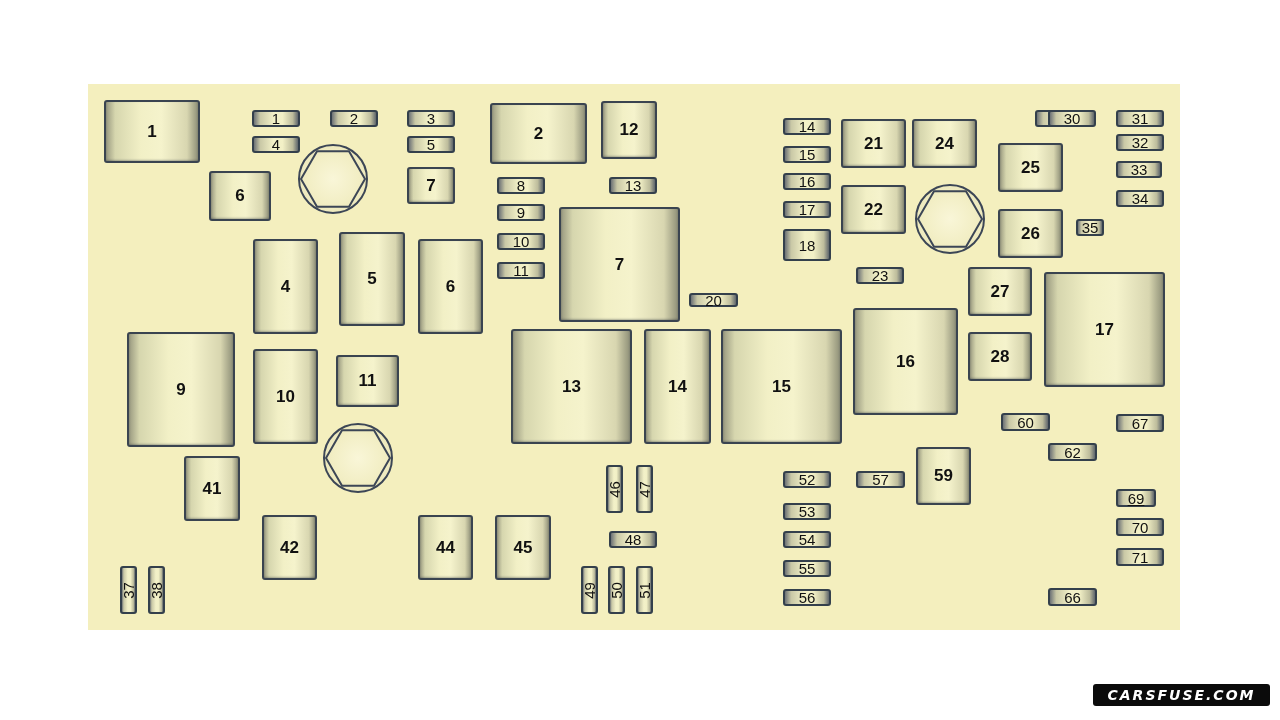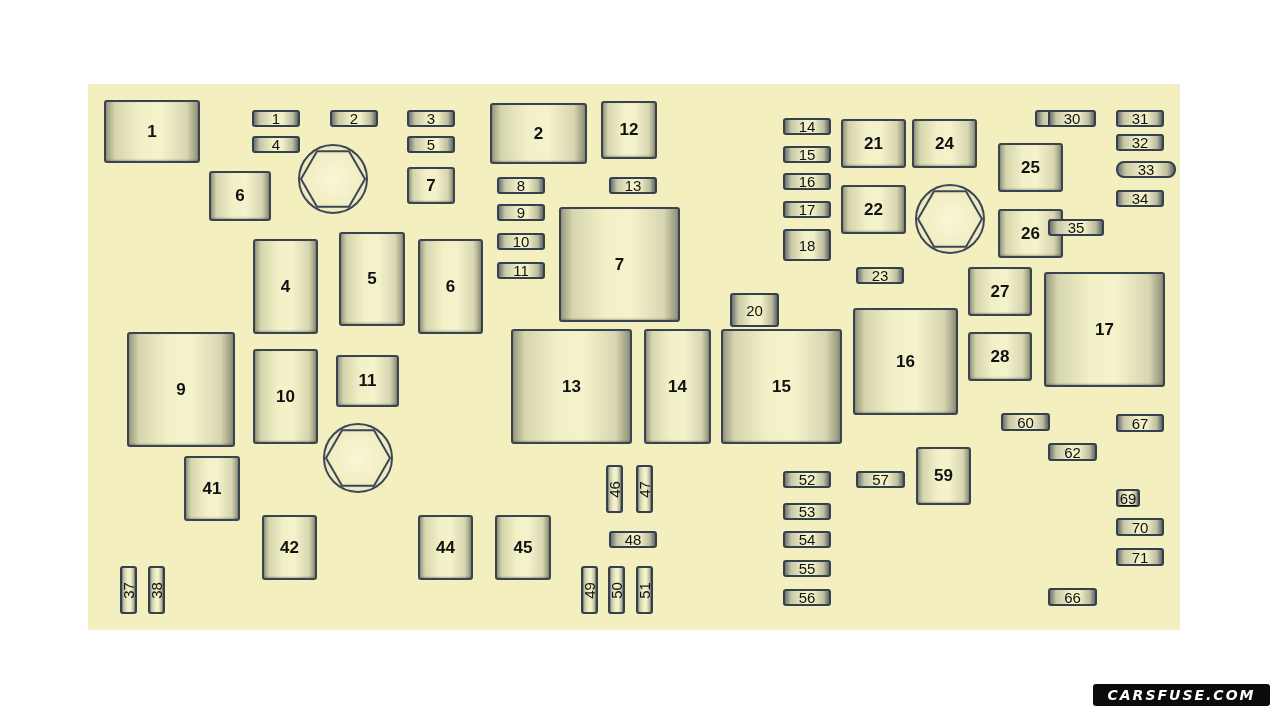--- a/index.html
+++ b/index.html
@@ -98,21 +98,21 @@
     </div>
     <div class="fuse" style="left: 497px; top: 233px; width: 48px; height: 17px;">
       <span>10</span>
     </div>
     <div class="fuse" style="left: 497px; top: 262px; width: 48px; height: 17px;">
       <span>11</span>
     </div>
     <div class="fuse" style="left: 609px; top: 177px; width: 48px; height: 17px;">
       <span>13</span>
     </div>
-    <div class="fuse" style="left: 730px; top: 293px; width: 49px; height: 34px;">
+    <div class="fuse" style="left: 689px; top: 293px; width: 49px; height: 14px;">
       <span>20</span>
     </div>
     <div class="fuse" style="left: 783px; top: 118px; width: 48px; height: 17px;">
       <span>14</span>
     </div>
     <div class="fuse" style="left: 783px; top: 146px; width: 48px; height: 17px;">
       <span>15</span>
     </div>
     <div class="fuse" style="left: 783px; top: 173px; width: 48px; height: 17px;">
       <span>16</span>
@@ -131,27 +131,27 @@
     </div>
     <div class="fuse" style="left: 1048px; top: 110px; width: 48px; height: 17px;">
       <span>30</span>
     </div>
     <div class="fuse" style="left: 1116px; top: 110px; width: 48px; height: 17px;">
       <span>31</span>
     </div>
     <div class="fuse" style="left: 1116px; top: 134px; width: 48px; height: 17px;">
       <span>32</span>
     </div>
-    <div class="fuse" style="left: 1116px; top: 161px; width: 60px; height: 17px; border-radius: 8px;">
+    <div class="fuse" style="left: 1116px; top: 161px; width: 46px; height: 17px;">
       <span>33</span>
     </div>
     <div class="fuse" style="left: 1116px; top: 190px; width: 48px; height: 17px;">
       <span>34</span>
     </div>
-    <div class="fuse" style="left: 1048px; top: 219px; width: 56px; height: 17px;">
+    <div class="fuse" style="left: 1076px; top: 219px; width: 28px; height: 17px;">
       <span>35</span>
     </div>
     <div class="fuse" style="left: 1001px; top: 413px; width: 49px; height: 18px;">
       <span>60</span>
     </div>
     <div class="fuse" style="left: 1116px; top: 414px; width: 48px; height: 18px;">
       <span>67</span>
     </div>
     <div class="fuse" style="left: 1048px; top: 443px; width: 49px; height: 18px;">
       <span>62</span>
@@ -167,21 +167,21 @@
     </div>
     <div class="fuse" style="left: 783px; top: 531px; width: 48px; height: 17px;">
       <span>54</span>
     </div>
     <div class="fuse" style="left: 783px; top: 560px; width: 48px; height: 17px;">
       <span>55</span>
     </div>
     <div class="fuse" style="left: 783px; top: 589px; width: 48px; height: 17px;">
       <span>56</span>
     </div>
-    <div class="fuse" style="left: 1116px; top: 489px; width: 24px; height: 18px; text-decoration: underline;">
+    <div class="fuse" style="left: 1116px; top: 489px; width: 40px; height: 18px; text-decoration: underline;">
       <span>69</span>
     </div>
     <div class="fuse" style="left: 1116px; top: 518px; width: 48px; height: 18px;">
       <span>70</span>
     </div>
     <div class="fuse" style="left: 1116px; top: 548px; width: 48px; height: 18px;">
       <span>71</span>
     </div>
     <div class="fuse" style="left: 1048px; top: 588px; width: 49px; height: 18px;">
       <span>66</span>

